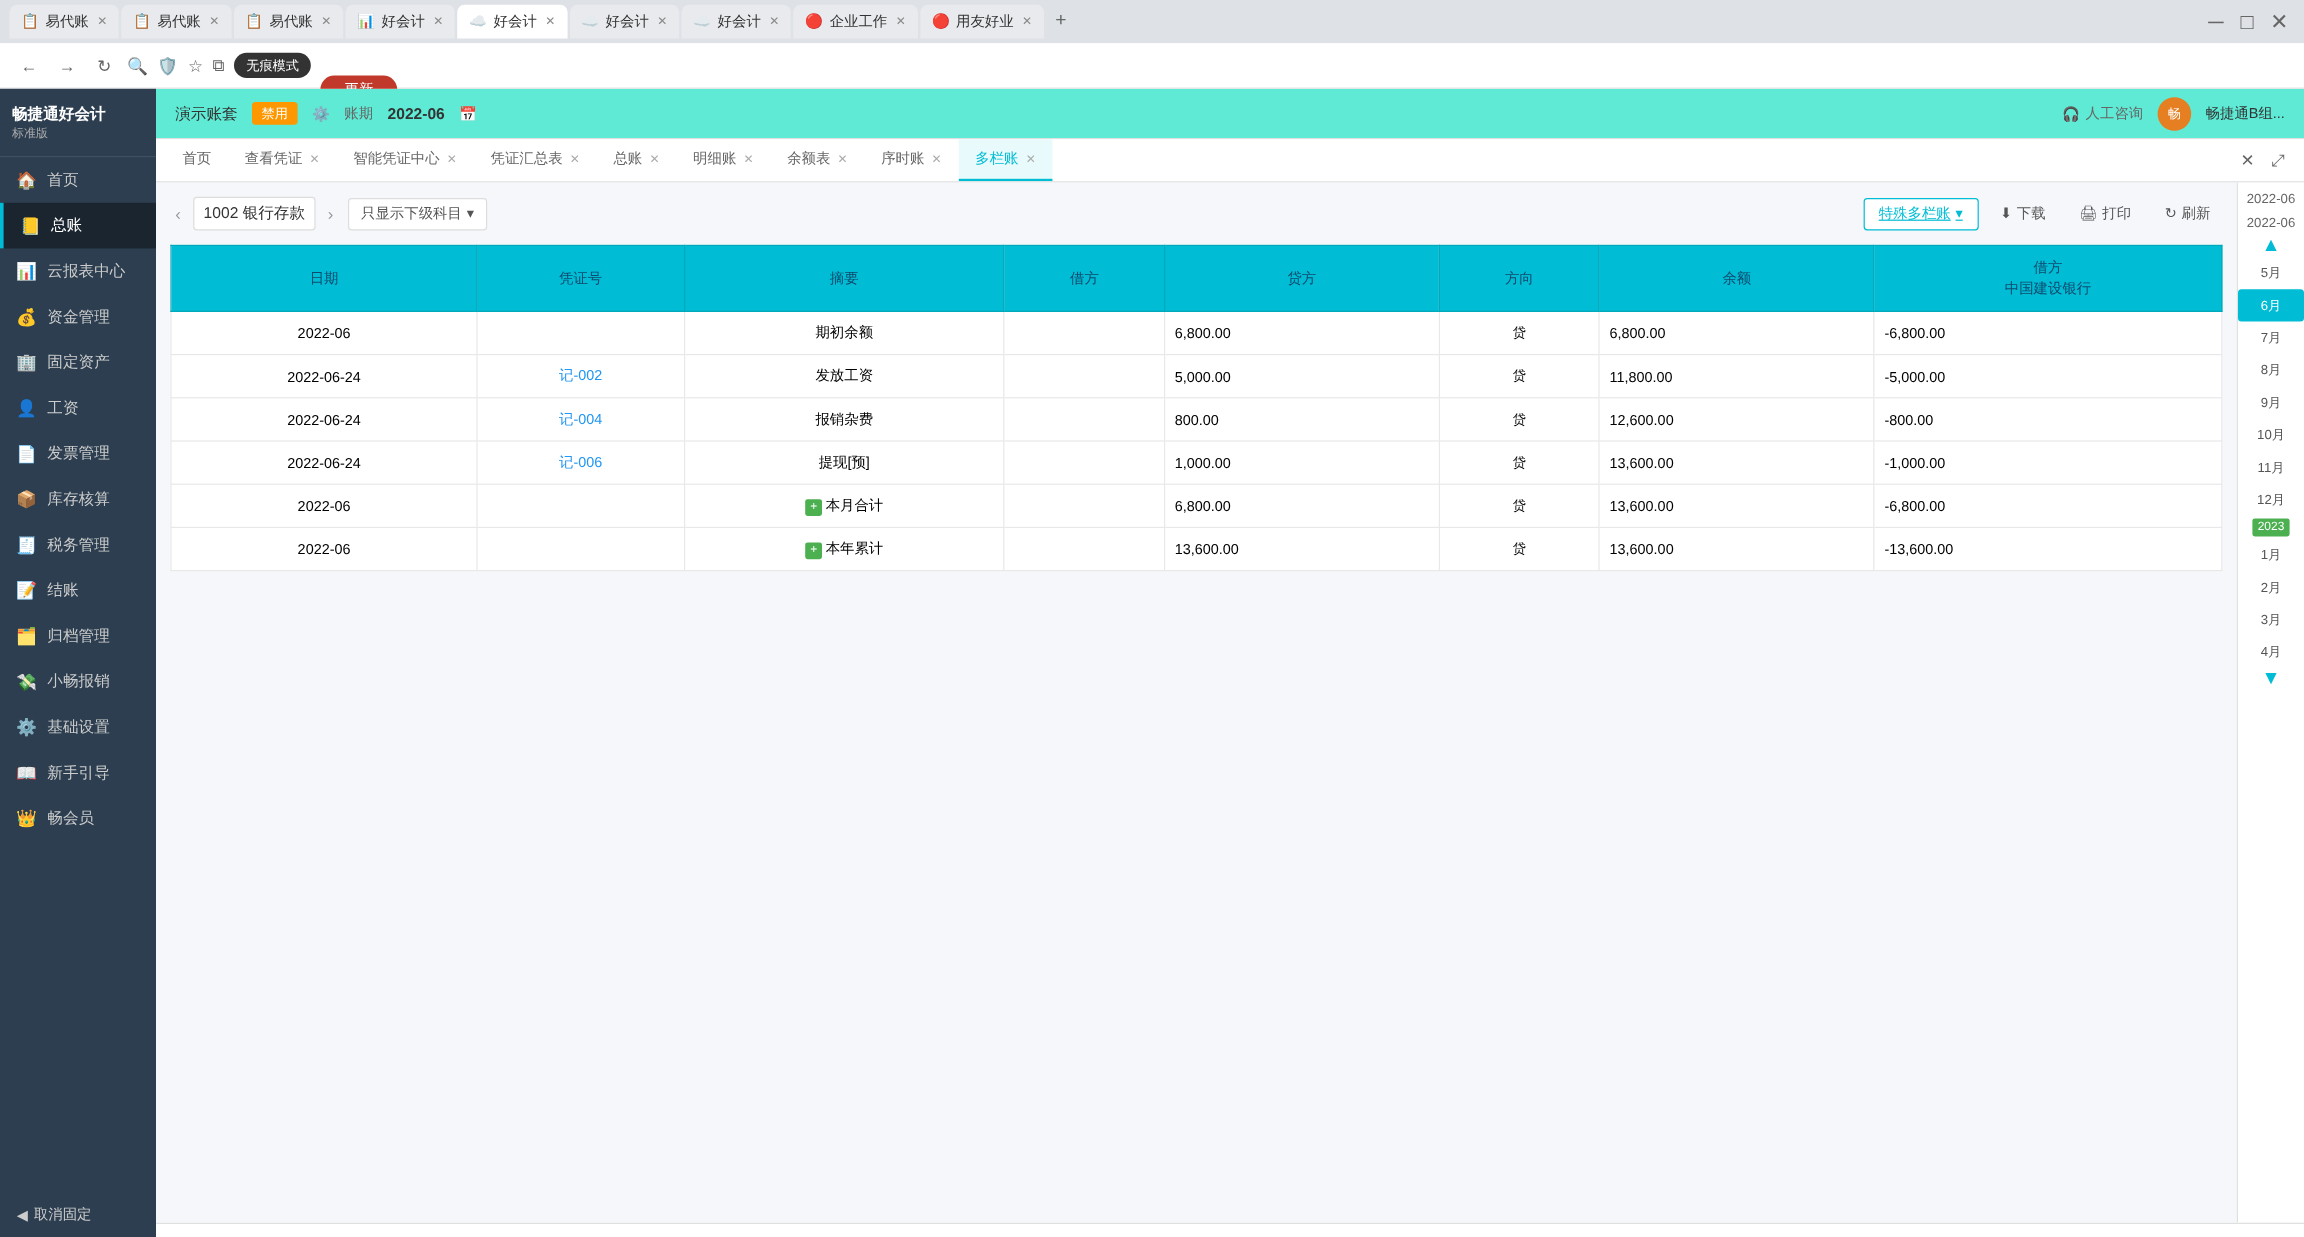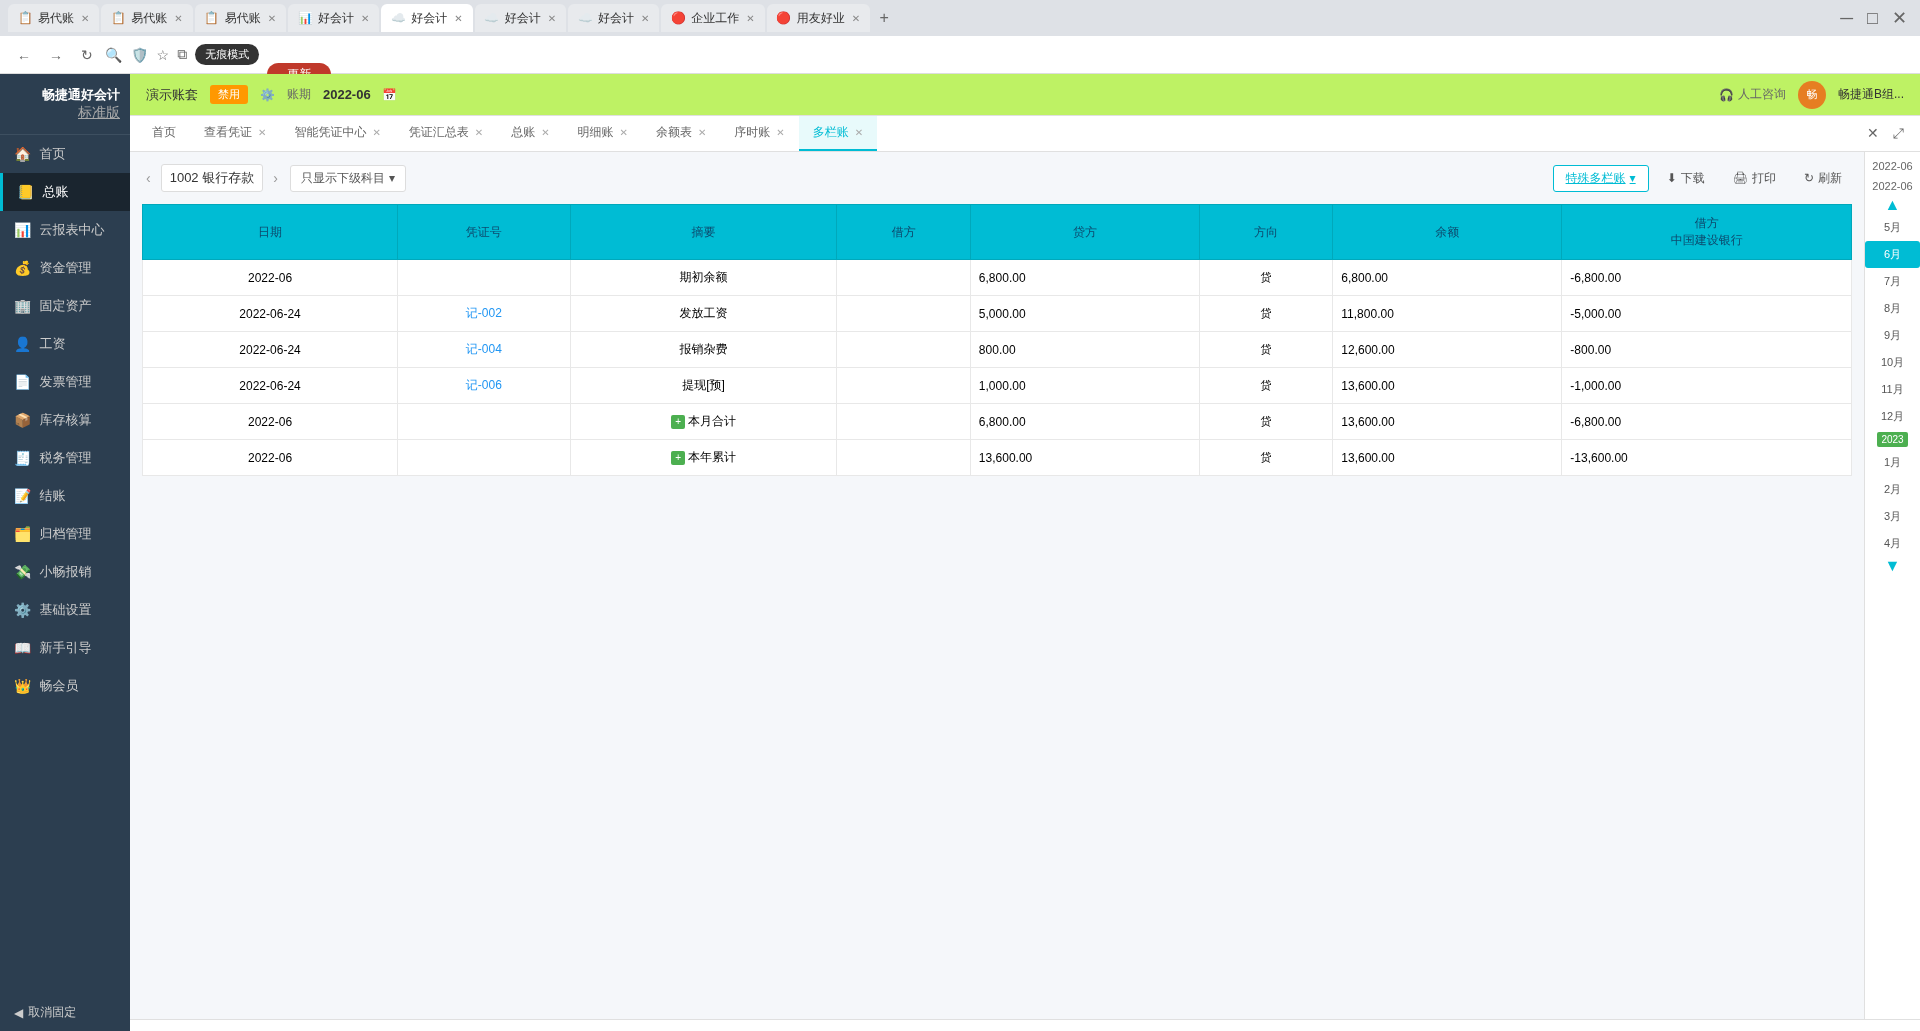--- a/index.html
+++ b/index.html
@@ -20,33 +20,33 @@
     .url-box { flex: 1; height: 26px; background: #f1f3f4; border-radius: 13px; display: flex; align-items: center; padding: 0 12px; font-size: 11px; color: #555; }
     .addr-actions { display: flex; gap: 8px; align-items: center; color: #666; font-size: 14px; }
     .update-btn { background: #c0392b; color: #fff; border-radius: 12px; padding: 3px 20px; font-size: 12px; cursor: pointer; margin-top: 40px; }
     .stealth-btn { background: #333; color: #fff; border-radius: 12px; padding: 3px 10px; font-size: 11px; cursor: pointer; }
 
     
     .app { display: flex; height: calc(1031px - 74px); }
 
     
     .sidebar { width: 130px; background: #2c3e50; color: #fff; display: flex; flex-direction: column; flex-shrink: 0; }
-    .sidebar-logo { padding: 12px 10px; border-bottom: 1px solid #3d4f60; text-align: right; }
+    .sidebar-logo { padding: 12px 10px; border-bottom: 1px solid #3d4f60; }
     .sidebar-logo-title { font-size: 13px; font-weight: bold; color: #fff; }
-    .sidebar-logo-sub { font-size: 14px; color: #aaa; text-decoration: underline; }
+    .sidebar-logo-sub { font-size: 10px; color: #aaa; }
     .sidebar-item { display: flex; align-items: center; gap: 8px; padding: 10px 14px; cursor: pointer; color: #ccc; font-size: 13px; }
     .sidebar-item.active { background: #1a252f; color: #fff; border-left: 3px solid #00bcd4; }
     .sidebar-item .icon { font-size: 14px; }
     .sidebar-bottom { margin-top: auto; padding: 10px 14px; cursor: pointer; color: #ccc; font-size: 12px; display: flex; align-items: center; gap: 5px; }
 
     
     .main-content { flex: 1; display: flex; flex-direction: column; overflow: hidden; background: #f5f7fa; }
 
     
-    .top-bar { background: #bef264; height: 42px; display: flex; align-items: center; padding: 0 16px; gap: 12px; border-bottom: 1px solid #e0e0e0; }
+    .top-bar { background: #5eead4; height: 42px; display: flex; align-items: center; padding: 0 16px; gap: 12px; border-bottom: 1px solid #e0e0e0; }
     .demo-badge { background: #ff9800; color: #fff; font-size: 11px; padding: 2px 8px; border-radius: 3px; }
     .demo-text { font-size: 13px; color: #333; }
     .period-label { font-size: 12px; color: #666; }
     .period-value { font-size: 13px; color: #333; font-weight: bold; }
     .top-bar-right { margin-left: auto; display: flex; align-items: center; gap: 12px; }
     .consult-btn { display: flex; align-items: center; gap: 4px; color: #666; font-size: 12px; cursor: pointer; }
     .user-avatar { width: 28px; height: 28px; background: #e67e22; border-radius: 50%; display: flex; align-items: center; justify-content: center; color: #fff; font-size: 11px; cursor: pointer; }
     .user-name { font-size: 12px; color: #333; }
 
     

